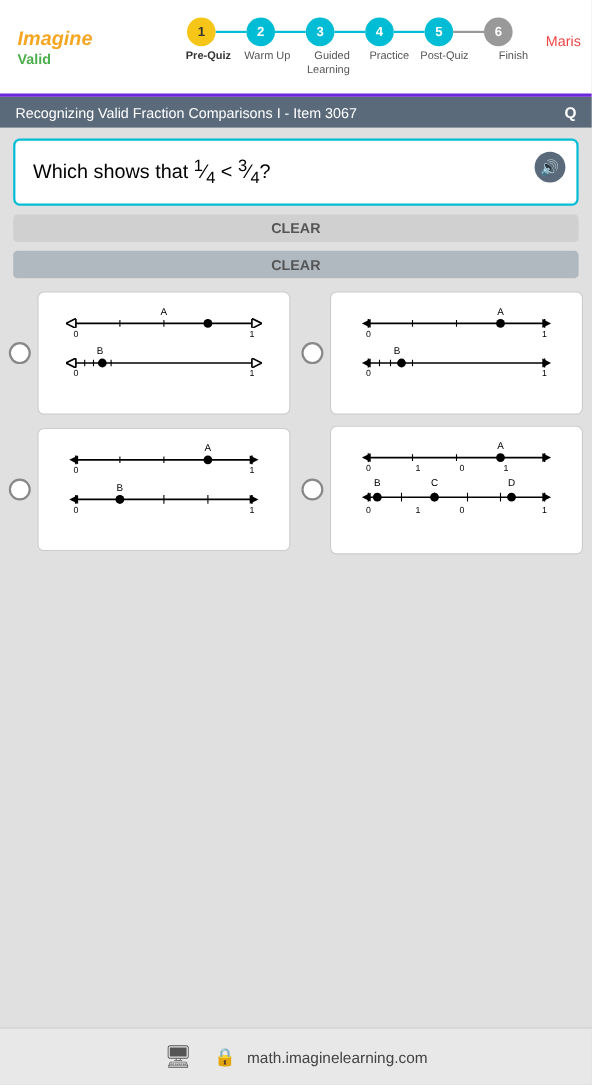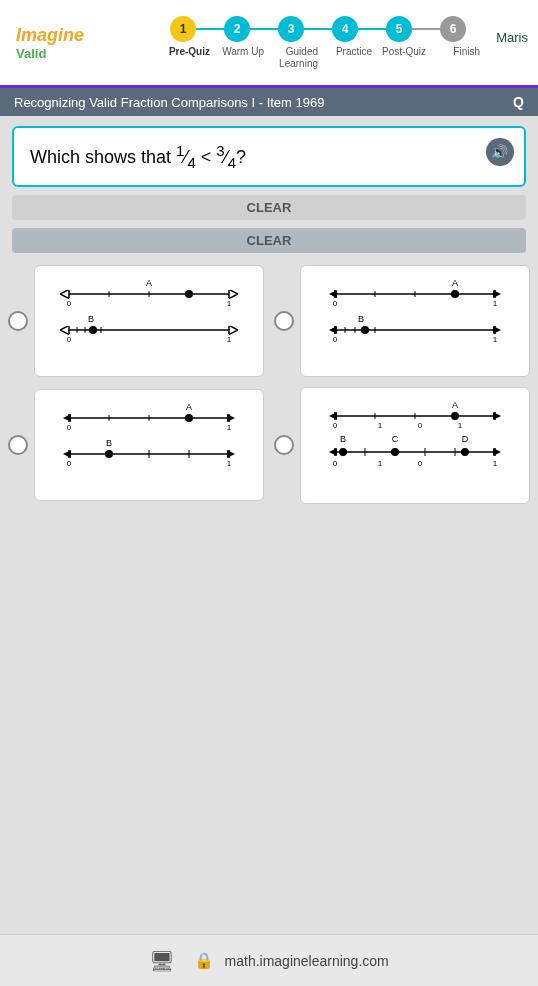--- a/index.html
+++ b/index.html
@@ -91,21 +91,21 @@
       width: 54px;
       line-height: 1.2;
     }
     .step-label.active {
       color: #333;
       font-weight: bold;
     }
 
     .user-name {
       font-size: 13px;
-      color: #14532d;
+      color: #ef4444;
       position: absolute;
       right: 10px;
       top: 30px;
     }
 
     
     .item-bar {
       background: #5a6a7a;
       color: white;
       font-size: 13px;
@@ -265,21 +265,21 @@
       <div class="step-label">Practice</div>
       <div class="step-label">Post-Quiz</div>
       <div class="step-label">Finish</div>
     </div>
   </div>
 
   <div class="user-name">Maris</div>
 </div>
 
 <div class="item-bar">
-  <span>Recognizing Valid Fraction Comparisons I - Item 1969</span>
+  <span>Recognizing Valid Fraction Comparisons I - Item 3067</span>
   <span class="item-bar-q">Q</span>
 </div>
 
 <div class="question-box">
   <span>Which shows that <sup>1</sup>⁄<sub>4</sub> &lt; <sup>3</sup>⁄<sub>4</sub>?</span>
   <div class="sound-btn">🔊</div>
 </div>
 
 <div class="action-row">
   <button class="btn">CLEAR</button>

